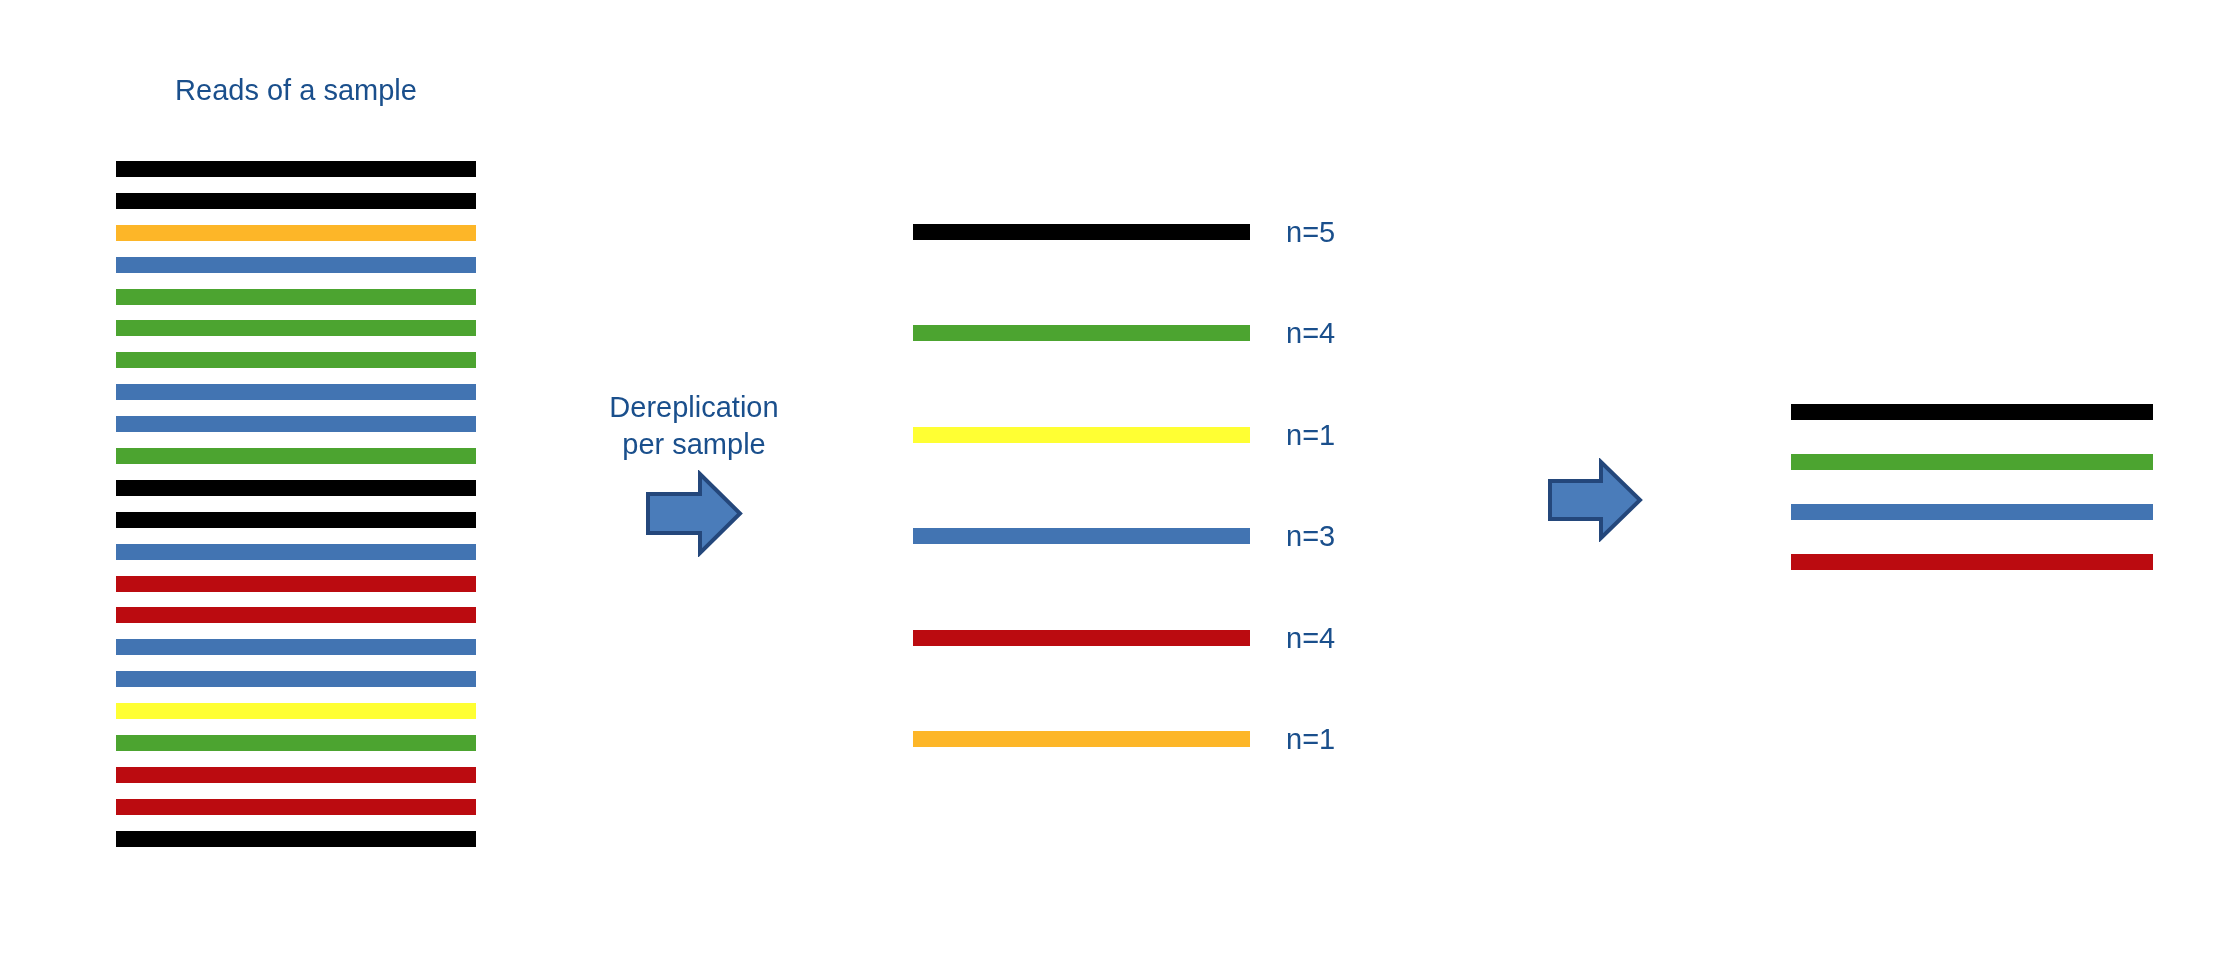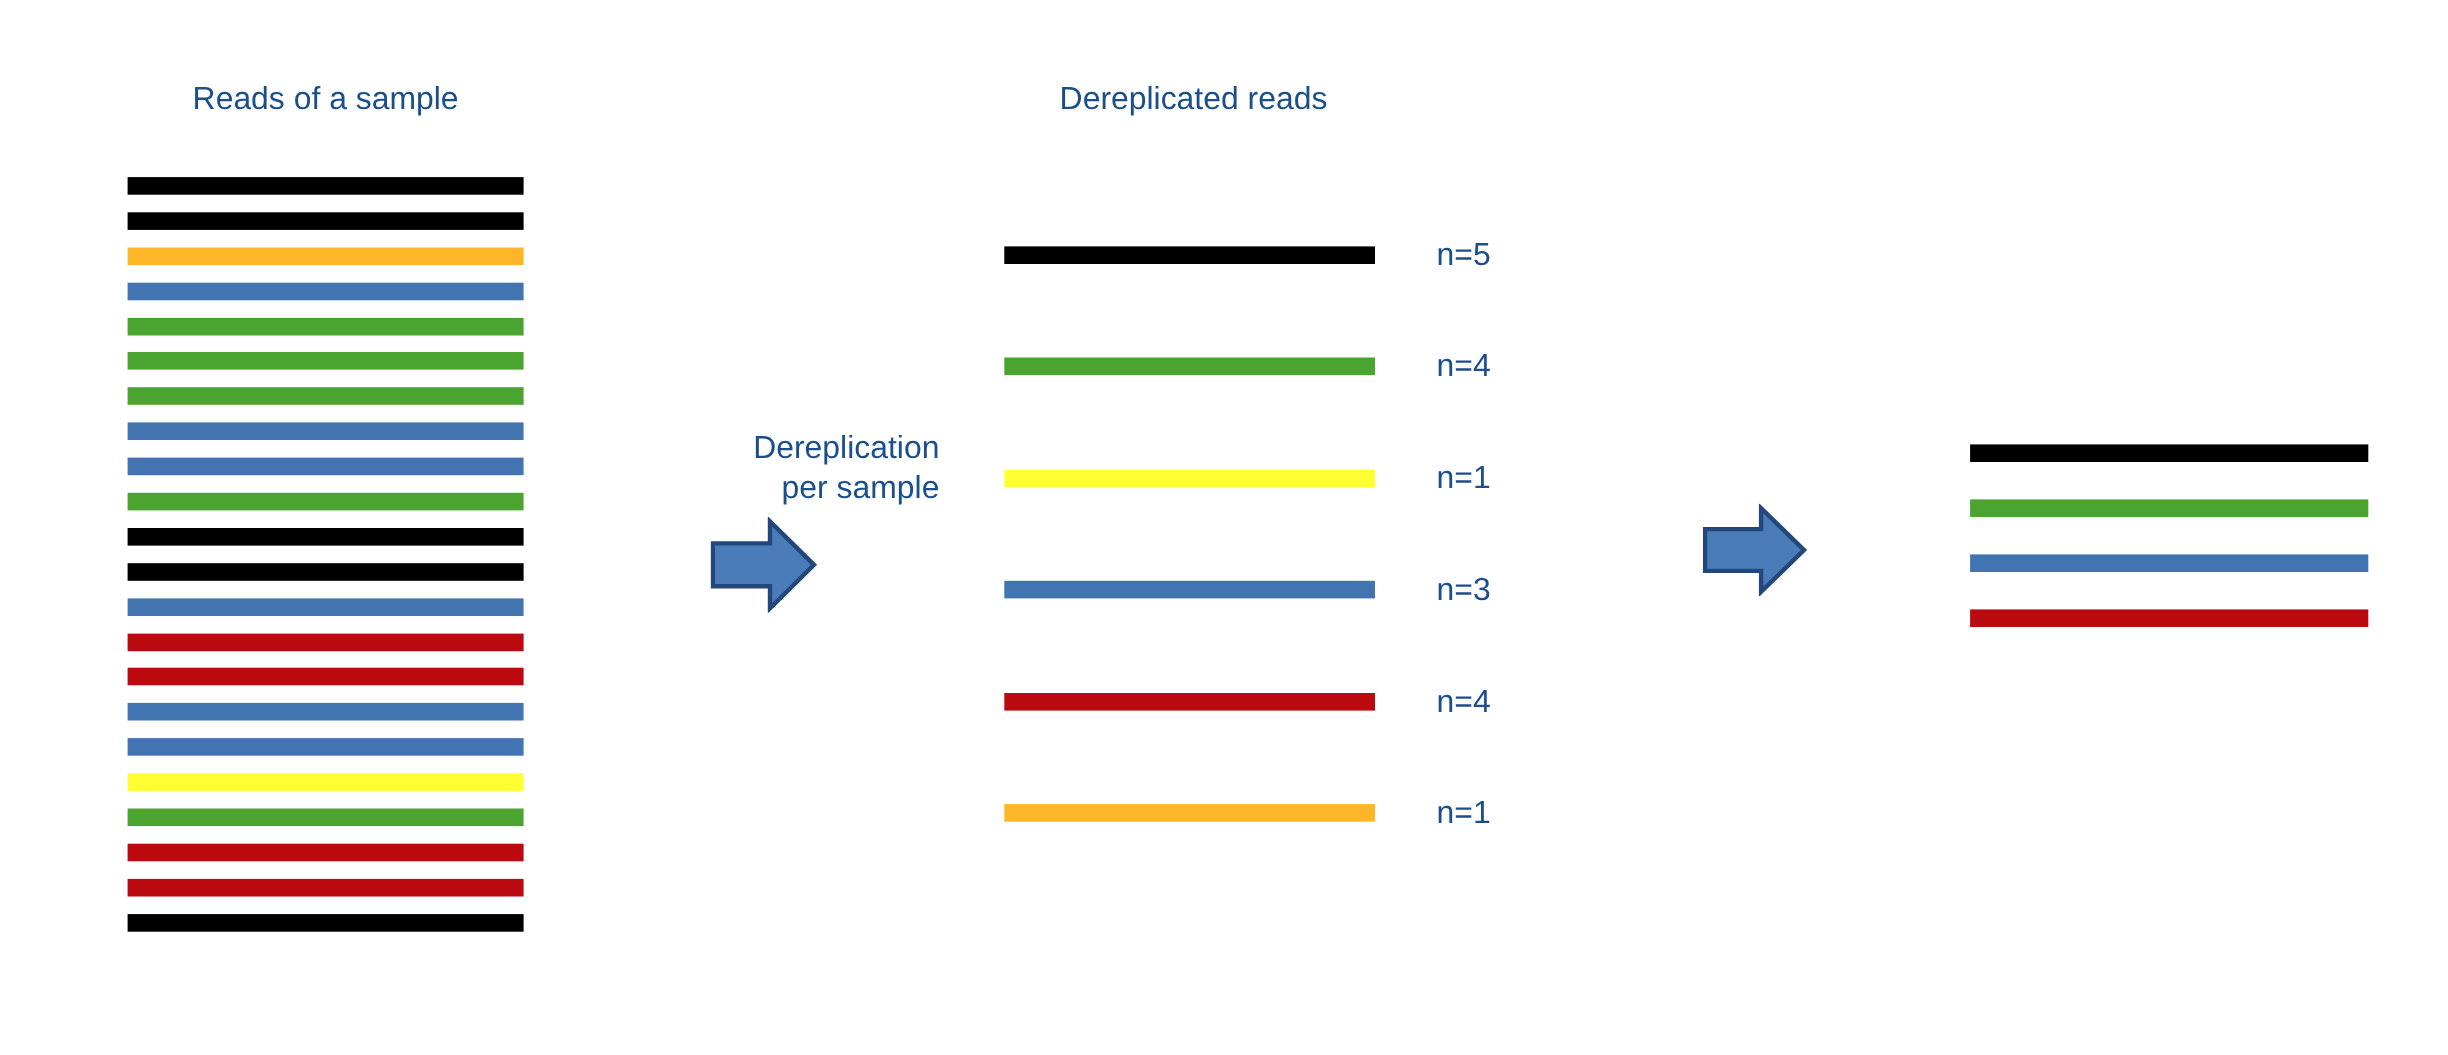--- a/index.html
+++ b/index.html
@@ -33,38 +33,38 @@
   .bar{height:16px;width:100%;}
 
   .left-bars{
     position:absolute;left:116px;top:161px;width:360px;
     display:flex;flex-direction:column;gap:15.9px;
   }
   .mid-rows{
     position:absolute;left:913px;top:224px;
     display:flex;flex-direction:column;gap:85.4px;
   }
-  .mid-row{display:flex;align-items:flex-end;height:16px;gap:20px;}
+  .mid-row{display:flex;align-items:flex-end;height:16px;}
   .mid-row .bar{width:337px;flex:0 0 auto;}
   .n-label{
     margin-left:36px;
     font-size:29px;
     color:var(--ink);
     line-height:16px;
     white-space:nowrap;
   }
   .right-bars{
     position:absolute;left:1791px;top:404px;width:362px;
     display:flex;flex-direction:column;gap:33.9px;
   }
 
   .step-label{
     position:absolute;
     width:320px;
-    text-align:right;
+    text-align:center;
     font-size:29px;
     line-height:37px;
     color:var(--ink);
   }
   .step1-label{left:534px;top:389px;}
   .step2-label{left:1426px;top:389px;}
 
   .block-arrow{position:absolute;display:block;}
   .arrow1{left:646px;top:470px;}
   .arrow2{left:1548px;top:458px;}
@@ -103,21 +103,20 @@
 
   <div class="step-label step1-label">
     <span>Dereplication</span><br>
     <span>per sample</span>
   </div>
 
   <svg class="block-arrow arrow1" width="97" height="87" viewBox="0 0 97 87">
     <polygon points="2,24 54,24 54,4 94,43.5 54,83 54,63 2,63" fill="#4A7CBA" stroke="#24477B" stroke-width="4" stroke-linejoin="miter"></polygon>
   </svg>
 
-  <div class="col-title mid-title">Dereplicated reads</div>
 
   <div class="mid-rows" id="mid-rows">
       <div class="mid-row">
         <div class="bar" style="background: rgb(0, 0, 0);"></div>
         <span class="n-label">n=5</span>
       </div>
       <div class="mid-row">
         <div class="bar" style="background: rgb(76, 164, 48);"></div>
         <span class="n-label">n=4</span>
       </div>

